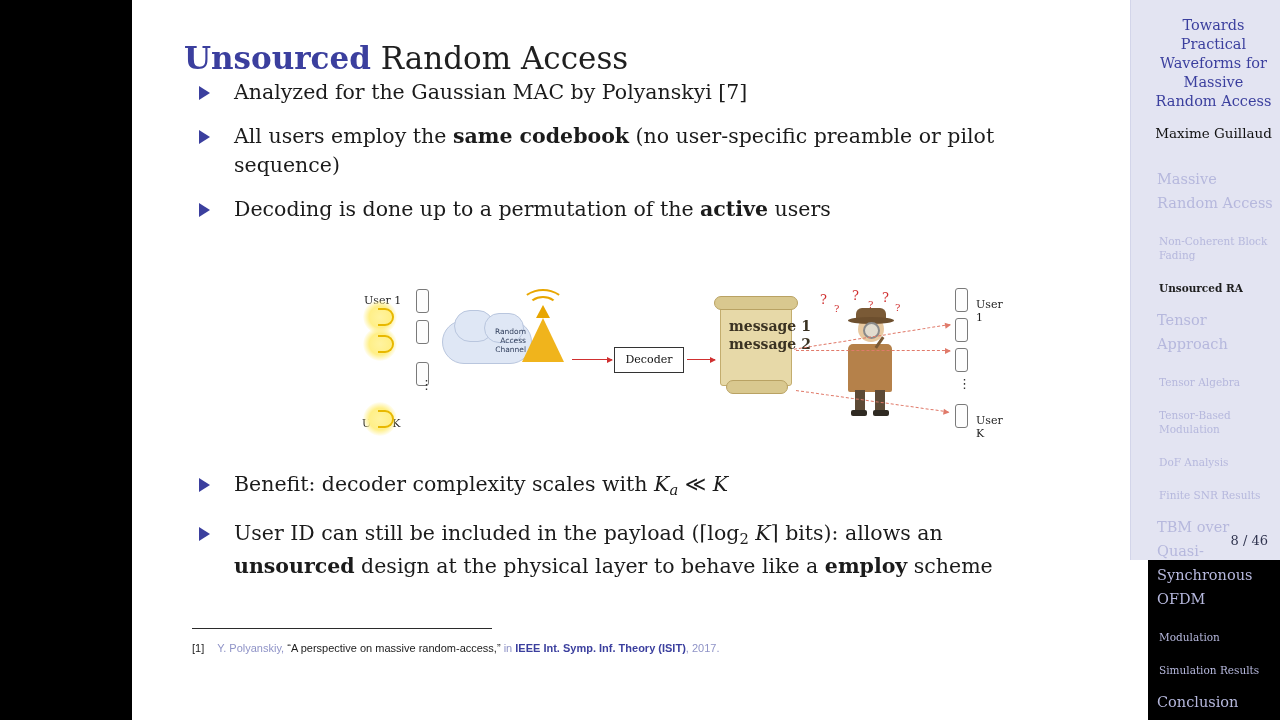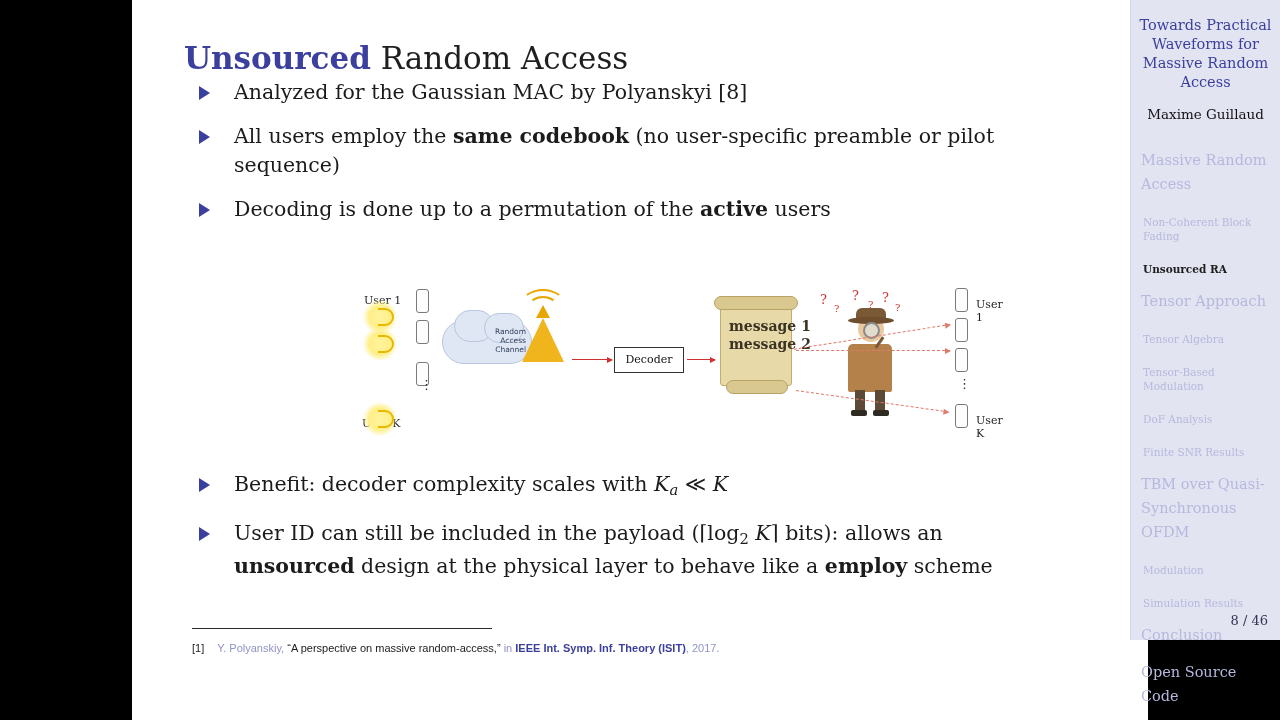--- a/index.html
+++ b/index.html
@@ -19,24 +19,24 @@
   #slide {
     position: absolute;
     left: 132px; top: 0;
     width: 1016px; height: 720px;
     background: #ffffff;
   }
   
   #sidebar {
     position: absolute;
     right: 0; top: 0;
-    width: 150px; height: 640px;
+    width: 150px; height: 560px;
     background: #e3e4f2;
     border-left: 1px solid #d3d5ea;
-    padding: 16px 6px 8px 6px;
+    padding: 16px 6px 8px 22px;
   }
   .side-title {
     color: #3b3f9e;
     text-align: center;
     font-size: 14.5px;
     line-height: 19px;
     font-family: "DejaVu Serif", serif;
   }
   .side-author {
     color: #111;
@@ -275,21 +275,21 @@
 
 <div id="stage">
 
   <div id="slide">
 
     <div class="slide-title">
       <span class="hl">Unsourced</span><span class="plain"> Random Access</span>
     </div>
 
     <div class="bullets" id="bullets-upper">
-        <div class="bullet"><span class="tri"></span><span>Analyzed for the Gaussian MAC by Polyanskyi [8]</span></div>
+        <div class="bullet"><span class="tri"></span><span>Analyzed for the Gaussian MAC by Polyanskyi [7]</span></div>
         <div class="bullet"><span class="tri"></span><span>All users employ the </span><b>same codebook</b><span> (no user-specific preamble or pilot sequence)</span></div>
         <div class="bullet"><span class="tri"></span><span>Decoding is done up to a permutation of the </span><b>active</b><span> users</span></div>
       </div>
 
     <div id="figure">
 
       <div class="fig-label" style="left:172px; top:22px;">User 1</div>
       <div class="phone" style="left:224px; top:17px;"></div>
       <div class="glow" style="left:171px; top:28px;"></div>
       <div class="wave" style="left:186px; top:36px;"></div>

